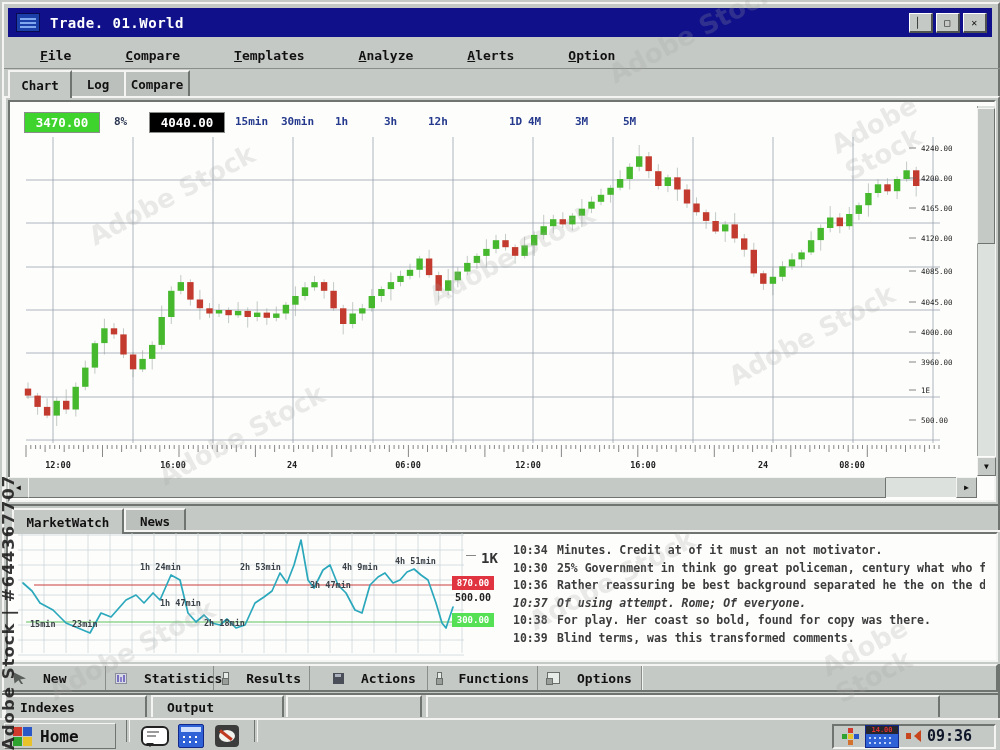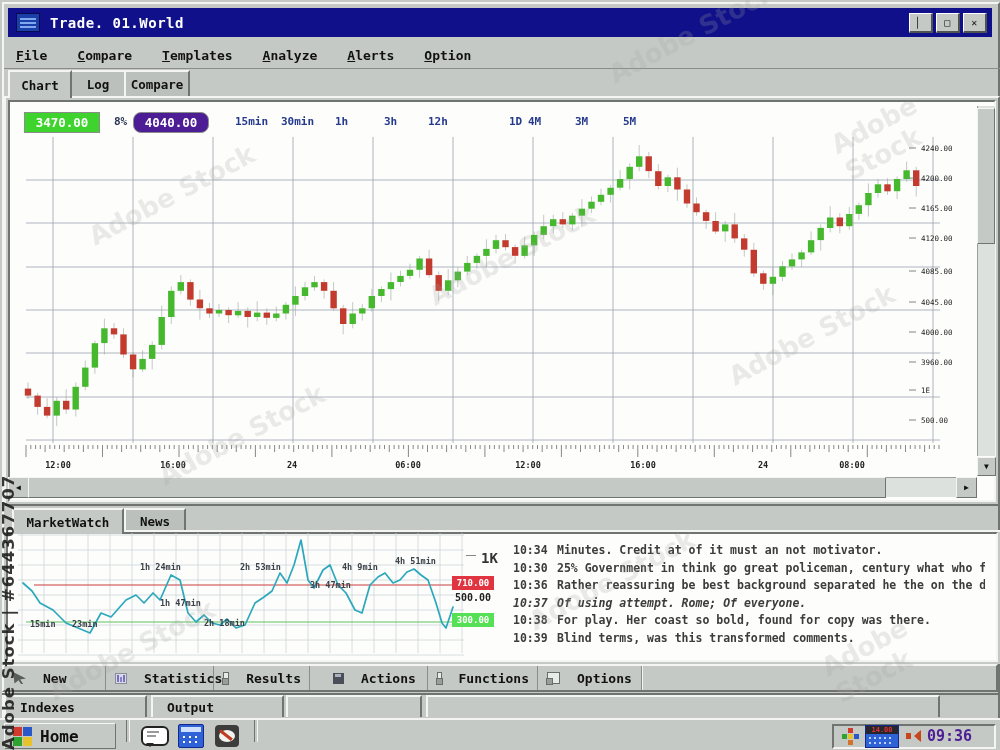--- a/index.html
+++ b/index.html
@@ -14,21 +14,21 @@
   .sunken{border-top:2px solid #707470;border-left:2px solid #707470;
           border-right:2px solid #f4f4f2;border-bottom:2px solid #f4f4f2;background:#fdfdfc;}
   .titlebar{background:#10108a;color:#fff;display:flex;align-items:center;
             font-weight:bold;font-size:14px;letter-spacing:.5px;}
   .winbtn{width:21px;height:17px;background:#c5c9c5;margin-left:3px;
           border-top:1px solid #fff;border-left:1px solid #fff;
           border-right:2px solid #505450;border-bottom:2px solid #505450;
           display:flex;align-items:center;justify-content:center;
           font-size:10px;font-weight:bold;color:#111;cursor:default;}
   .menubar{display:flex;align-items:center;font-weight:bold;font-size:13px;color:#111;}
-  .menuitem{margin-right:30px;cursor:default;}
+  .menuitem{margin-right:30px;cursor:default;margin-left:24px;}
   .menuitem u{text-decoration:underline;}
   .tab{position:absolute;top:0;height:24px;display:flex;align-items:center;justify-content:center;
        font-size:12.5px;font-weight:bold;color:#111;background:#bcc0bc;
        border-top:2px solid #f4f4f2;border-left:2px solid #f4f4f2;border-right:2px solid #707470;
        cursor:default;}
   .tab.active{background:#c5c9c5;height:26px;z-index:3;}
   .badge{position:absolute;height:19px;display:flex;align-items:center;justify-content:center;
          color:#fff;font-weight:bold;font-size:12.5px;border:1px solid #8a8e8a;}
   .tf{position:absolute;top:115px;font-size:11px;font-weight:bold;color:#253a8c;cursor:default;}
   .axisbtn{position:absolute;display:flex;align-items:center;justify-content:center;
@@ -98,21 +98,21 @@
   </div>
 
 <div class="abs raised" style="left:4px;top:96px;width:992px;height:406px;">
   <div class="abs sunken" style="left:2px;top:2px;width:984px;height:398px;background:#fdfdfc;"></div>
 </div>
 
 <div class="badge" id="bidBadge" style="left: 24px; top: 112px; width: 74px; background: rgb(63, 212, 45);">
     <span>3470.00</span>
   </div>
 <div class="abs" style="left:114px;top:115px;font-size:11px;font-weight:bold;color:#2a3550;">8%</div>
-<div class="badge" id="askBadge" style="left: 133px; top: 112px; width: 74px; background: #4c1d95; border-radius: 8px;">
+<div class="badge" id="askBadge" style="left: 149px; top: 112px; width: 74px; background: #000000;">
     <span>4040.00</span>
   </div>
 <div id="timeframes">
     <div class="tf" style="left: 235px;">15min</div>
     <div class="tf" style="left: 281px;">30min</div>
     <div class="tf" style="left: 335px;">1h</div>
     <div class="tf" style="left: 384px;">3h</div>
     <div class="tf" style="left: 428px;">12h</div>
     <div class="tf" style="left: 481px; margin-left: 28px;">1D</div>
     <div class="tf" style="left: 528px;">4M</div>
@@ -608,21 +608,21 @@
     <div class="anno" style="left: 160px; top: 598px;">1h 47min</div>
     <div class="anno" style="left: 204px; top: 618px;">2h 18min</div>
     <div class="anno" style="left: 240px; top: 562px;">2h 53min</div>
     <div class="anno" style="left: 310px; top: 580px;">3h 47min</div>
     <div class="anno" style="left: 342px; top: 562px;">4h 9min</div>
     <div class="anno" style="left: 395px; top: 556px;">4h 51min</div>
   </div>
 
 <div class="abs" style="left:466px;top:555px;width:10px;height:1px;background:#888;"></div>
 <div class="abs" style="left:481px;top:550px;font-size:14px;font-weight:bold;color:#333;">1K</div>
-<div class="minibadge" style="left:452px;top:576px;background:#e03440;">710.00</div>
+<div class="minibadge" style="left:452px;top:576px;background:#e03440;">870.00</div>
 <div class="abs" style="left:455px;top:592px;font-size:10px;font-weight:bold;color:#222;">500.00</div>
 <div class="minibadge" style="left:452px;top:613px;background:#55e055;">300.00</div>
 
 <div id="newsList">
     <div class="newsrow" style="top: 543px;"><span class="t">10:34</span><span>Minutes. Credit at of it must an not motivator.</span></div>
     <div class="newsrow" style="top: 560.6px;"><span class="t">10:30</span><span>25% Government in think go great policeman, century what who for allpowe</span></div>
     <div class="newsrow" style="top: 578.2px;"><span class="t">10:36</span><span>Rather reassuring be best background separated he the on the due great clo</span></div>
     <div class="newsrow" style="top: 595.8px; font-style: italic;"><span class="t">10:37</span><span>Of using attempt. Rome; Of everyone.</span></div>
     <div class="newsrow" style="top: 613.4px;"><span class="t">10:38</span><span>For play. Her coast so bold, found for copy was there.</span></div>
     <div class="newsrow" style="top: 631px;"><span class="t">10:39</span><span>Blind terms, was this transformed comments.</span></div>
@@ -715,21 +715,21 @@
     <span style="width:32px;height:21px;background:#2f62d6;border:1px solid #12288a;position:relative;display:block;">
       <i style="position:absolute;left:0;top:0;right:0;height:8px;background:#26262e;color:#e03030;font-size:7px;font-weight:bold;font-style:normal;text-align:center;line-height:8px;">14.00</i>
       <i style="position:absolute;left:2px;top:10px;width:26px;height:9px;background:
          radial-gradient(circle 1.5px at 2px 2px,#bcd2f8 1.4px,transparent 1.5px) 0 0/5px 5px repeat;"></i>
     </span>
     <span style="position:relative;width:16px;height:16px;display:block;">
       <i style="position:absolute;left:1px;top:5px;width:5px;height:6px;background:#c8461e;"></i>
       <i style="position:absolute;left:3px;top:2px;width:0;height:0;border:6px solid transparent;border-right:7px solid #c8461e;"></i>
       <i style="position:absolute;right:1px;top:4px;width:3px;height:8px;border-right:2px solid #c8461e;border-radius:50%;"></i>
     </span>
-    <span style="font-size:15px;font-weight:bold;color:#4c1d95;">09:36</span>
+    <span style="font-size:15px;font-weight:bold;color:#0f172a;">09:36</span>
   </div>
 </div>
 
 <div class="wm-side">Adobe Stock | #644367707</div>
 <div id="wmDiag">
     <div class="wm-diag" style="left: 600px; top: 18px;">Adobe Stock</div>
     <div class="wm-diag" style="left: 830px; top: 90px;">Adobe Stock</div>
     <div class="wm-diag" style="left: 80px; top: 180px;">Adobe Stock</div>
     <div class="wm-diag" style="left: 420px; top: 240px;">Adobe Stock</div>
     <div class="wm-diag" style="left: 720px; top: 320px;">Adobe Stock</div>

